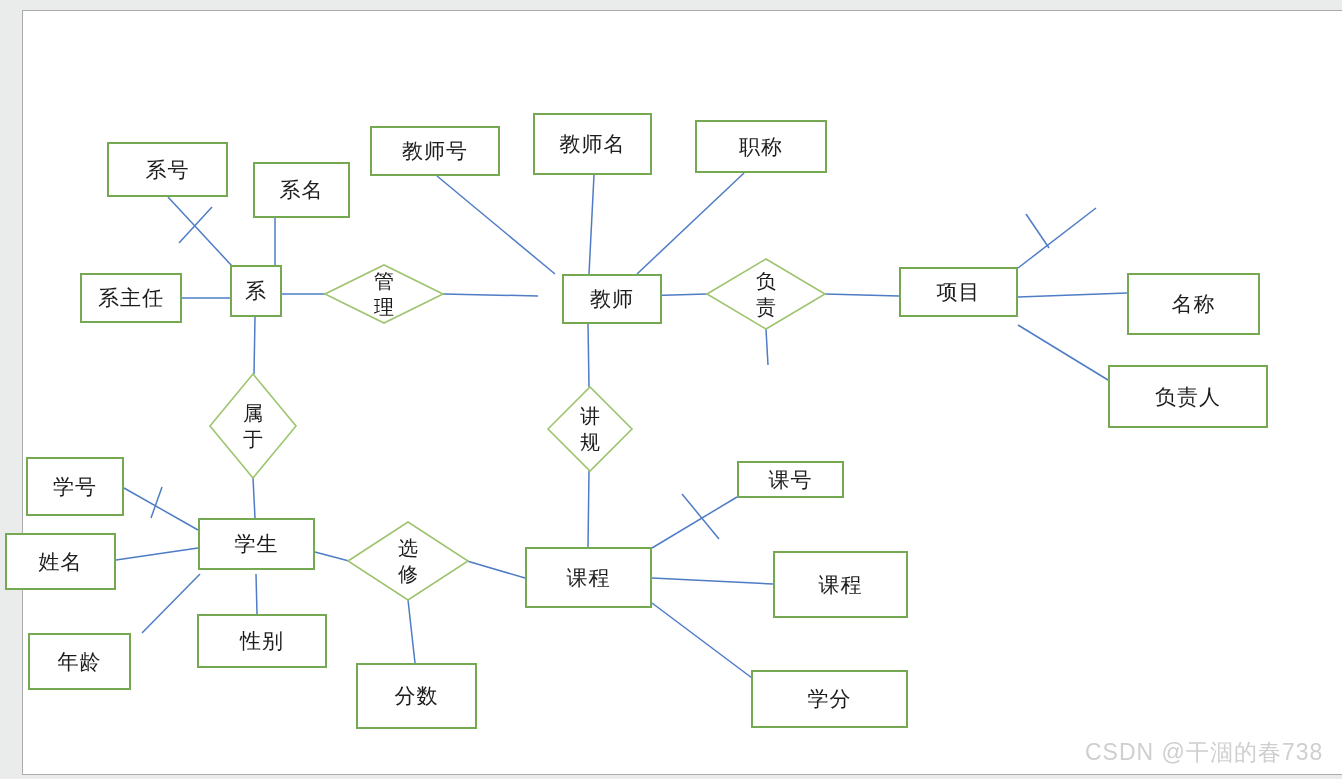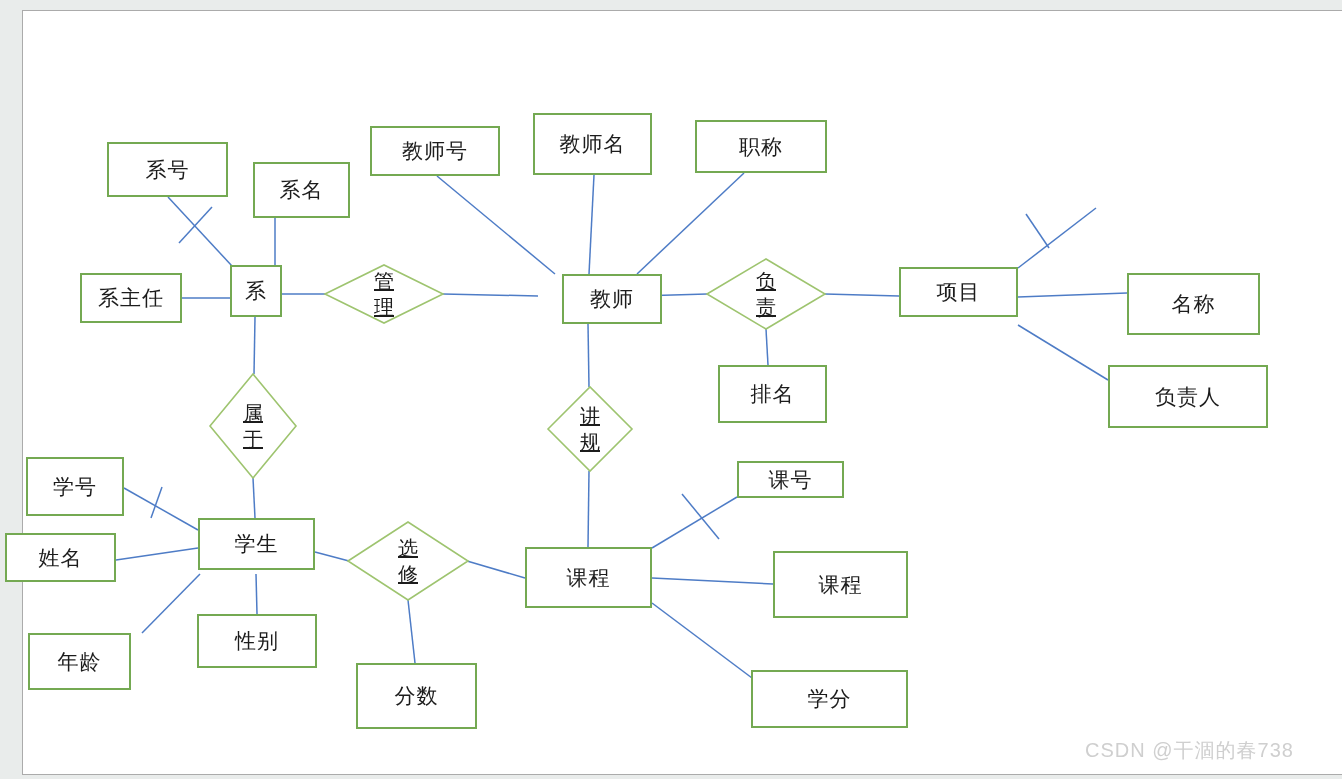--- a/index.html
+++ b/index.html
@@ -28,25 +28,24 @@
     letter-spacing:1px;
     z-index:2;
   }
   .dlabel {
     position:absolute;
     width:1.15em;
     transform:translate(-50%,-50%);
     font-size:20px; line-height:26px; color:#1c1c1c;
     text-align:center; word-break:break-all;
     z-index:3;
-    text-decoration:underline;
   }
   .watermark {
     position:absolute; left:1085px; top:737px;
-    font-size:20px; color:#cfcfcf; letter-spacing:1px;
+    font-size:23px; color:#cfcfcf; letter-spacing:1px;
     z-index:4; white-space:nowrap;
   }
 </style>
 </head>
 <body>
 
 <div class="screen">
   <div class="canvas-bg"></div>
 
   <svg class="wires" viewBox="0 0 1342 779">
@@ -99,26 +98,25 @@
   <div class="box" style="left:230px;top:265px;width:52px;height:52px">系</div>
 
   <div class="box" style="left:370px;top:126px;width:130px;height:50px">教师号</div>
   <div class="box" style="left:533px;top:113px;width:119px;height:62px">教师名</div>
   <div class="box" style="left:695px;top:120px;width:132px;height:53px">职称</div>
   <div class="box" style="left:562px;top:274px;width:100px;height:50px">教师</div>
 
   <div class="box" style="left:899px;top:267px;width:119px;height:50px">项目</div>
   <div class="box" style="left:1127px;top:273px;width:133px;height:62px">名称</div>
   <div class="box" style="left:1108px;top:365px;width:160px;height:63px">负责人</div>
-  <div class="box" style="left:718px;top:365px;width:109px;height:58px">排名</div>
 
   <div class="box" style="left:26px;top:457px;width:98px;height:59px">学号</div>
-  <div class="box" style="left:5px;top:533px;width:111px;height:49px">姓名</div>
+  <div class="box" style="left:5px;top:533px;width:111px;height:57px">姓名</div>
   <div class="box" style="left:28px;top:633px;width:103px;height:57px">年龄</div>
-  <div class="box" style="left:197px;top:614px;width:120px;height:54px">性别</div>
+  <div class="box" style="left:197px;top:614px;width:130px;height:54px">性别</div>
   <div class="box" style="left:198px;top:518px;width:117px;height:52px">学生</div>
 
   <div class="box" style="left:525px;top:547px;width:127px;height:61px">课程</div>
   <div class="box" style="left:737px;top:461px;width:107px;height:37px">课号</div>
   <div class="box" style="left:773px;top:551px;width:135px;height:67px">课程</div>
   <div class="box" style="left:751px;top:670px;width:157px;height:58px">学分</div>
   <div class="box" style="left:356px;top:663px;width:121px;height:66px">分数</div>
 
   <div class="dlabel" style="left:384px;top:294px">管理</div>
   <div class="dlabel" style="left:766px;top:294px">负责</div>

